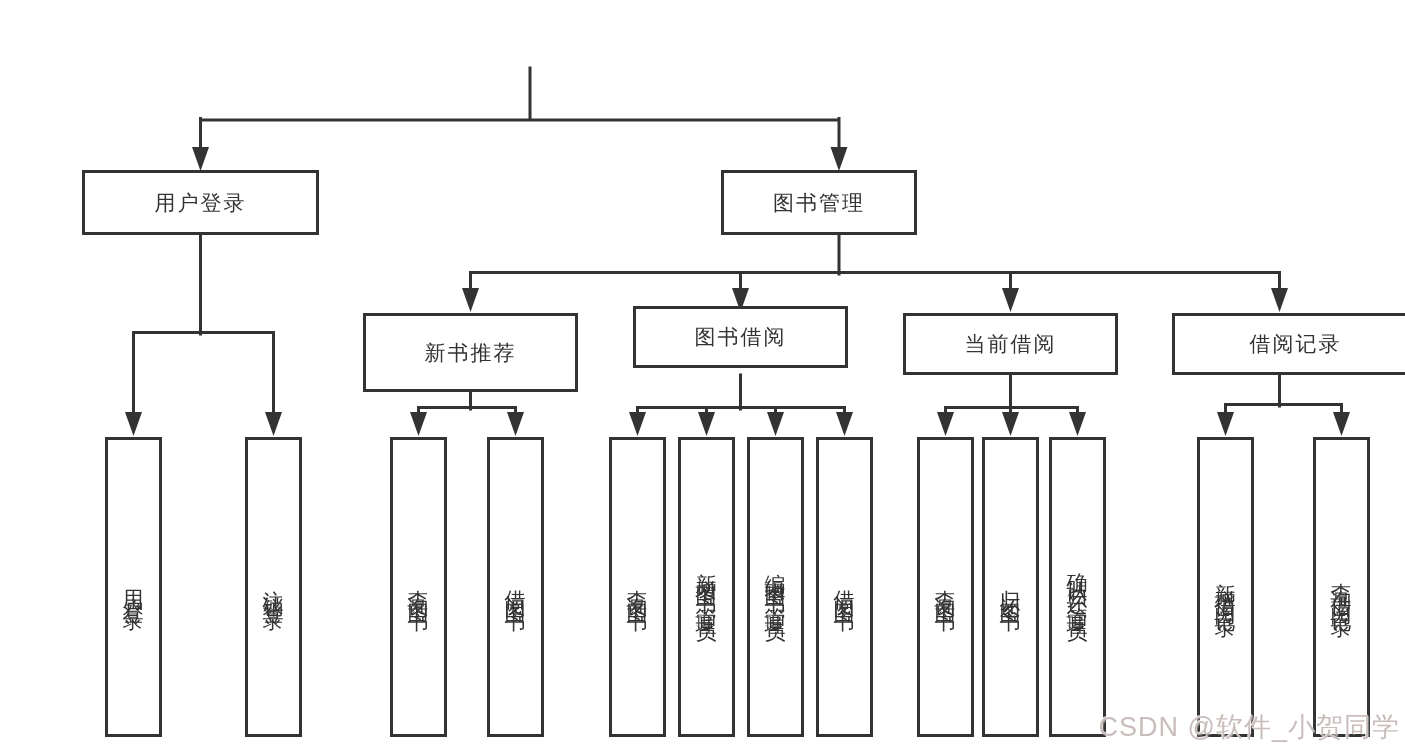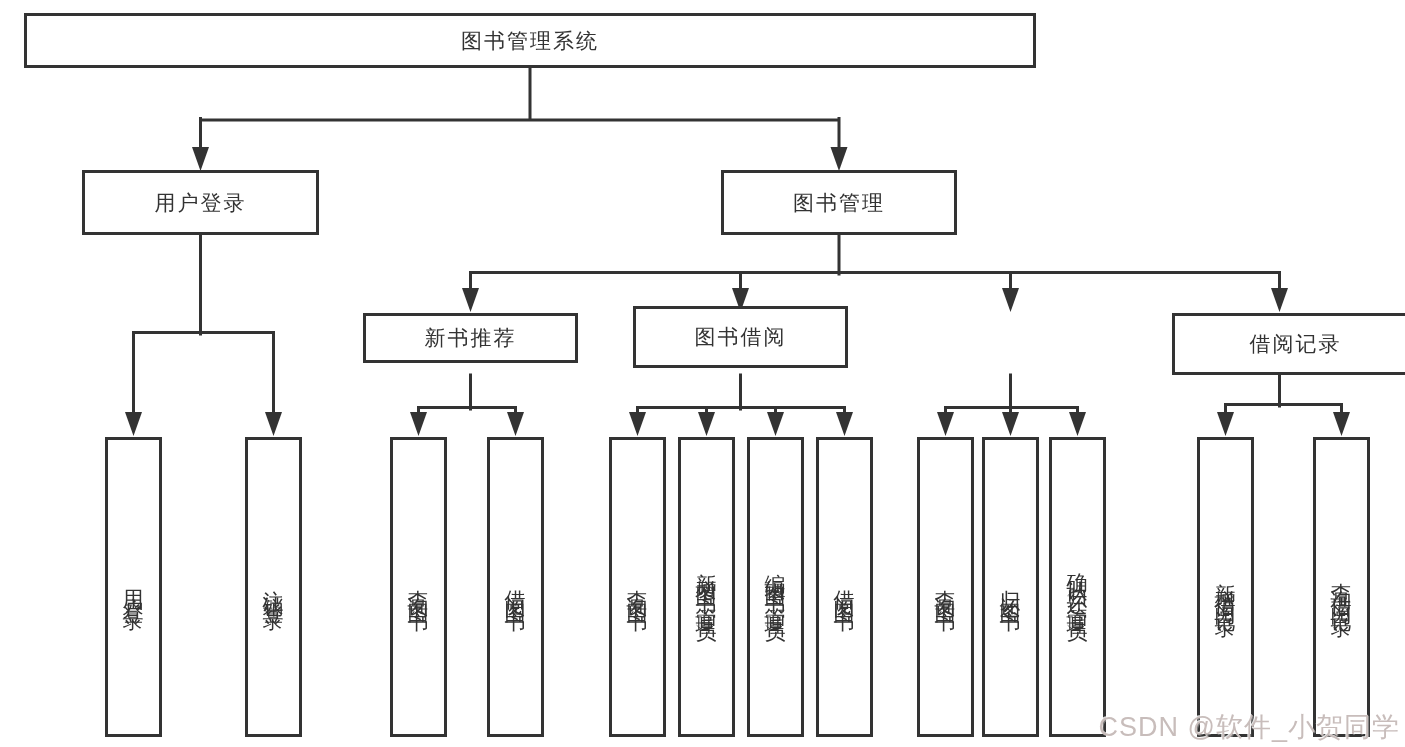--- a/index.html
+++ b/index.html
@@ -80,36 +80,36 @@
     <use href="#ah" x="706.5" y="436"></use>
     <use href="#ah" x="775.5" y="436"></use>
     <use href="#ah" x="844.5" y="436"></use>
     <use href="#ah" x="945.5" y="436"></use>
     <use href="#ah" x="1010.5" y="436"></use>
     <use href="#ah" x="1077.5" y="436"></use>
     <use href="#ah" x="1225.5" y="436"></use>
     <use href="#ah" x="1341.5" y="436"></use>
   </svg>
 
-  <div class="node" style="left:24px; top:13px; width:1012px; height:55px;">
-    <span>图书管理系统</span>
-  </div>
 
   <div class="node" style="left:82px; top:170px; width:237px; height:65px;">
     <span>用户登录</span>
   </div>
-  <div class="node" style="left:721px; top:170px; width:236px; height:65px;">
+  <div class="node" style="left:721px; top:170px; width:196px; height:65px;">
     <span>图书管理</span>
   </div>
 
-  <div class="node" style="left:363px; top:313px; width:215px; height:50px;">
+  <div class="node" style="left:363px; top:313px; width:215px; height:79px;">
     <span>新书推荐</span>
   </div>
   <div class="node" style="left:633px; top:306px; width:215px; height:62px;">
     <span>图书借阅</span>
+  </div>
+  <div class="node" style="left:903px; top:313px; width:215px; height:62px;">
+    <span>当前借阅</span>
   </div>
   <div class="node" style="left:1172px; top:313px; width:247px; height:62px;">
     <span>借阅记录</span>
   </div>
 
   <div class="node v-node" style="left:105px; top:437px; width:57px; height:300px;">
     <span class="v-label">用户登录</span>
   </div>
   <div class="node v-node" style="left:245px; top:437px; width:57px; height:300px;">
     <span class="v-label">注销登录</span>

